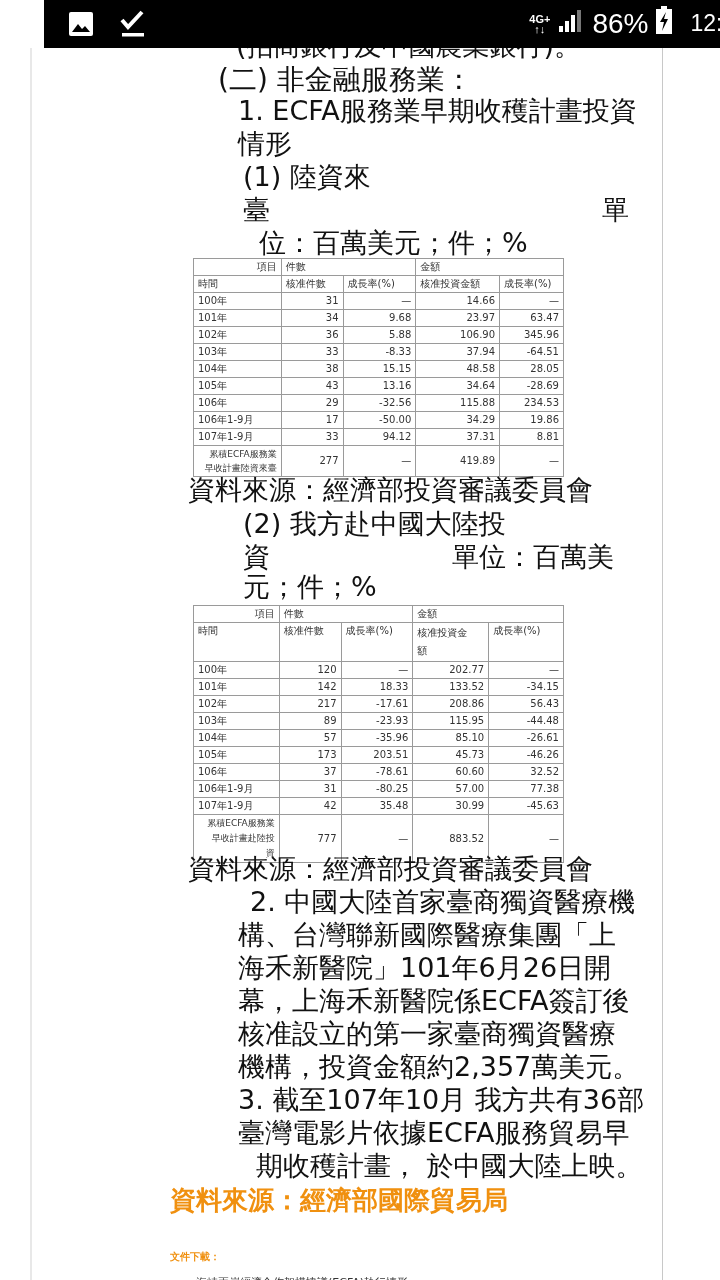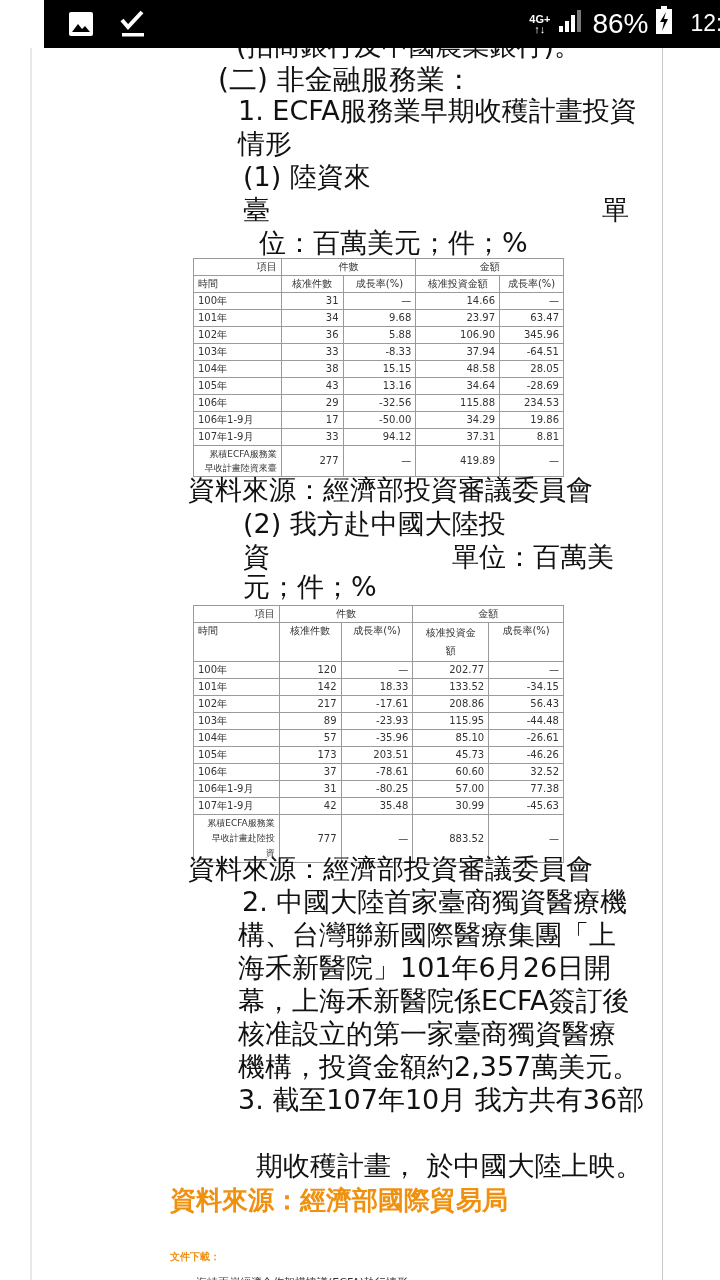--- a/index.html
+++ b/index.html
@@ -28,21 +28,21 @@
   .txt { position: absolute; white-space: nowrap; font-size: 27px; line-height: 32px; color: #111; }
 
   table.data {
     position: absolute; border-collapse: collapse;
     font-size: 10px; color: #333; background: #fff;
   }
   table.data td {
     border: 1px solid #9a9a9a; padding: 1px 4px; height: 14px; line-height: 14px;
   }
   table.data td.num { text-align: right; }
-  table.data td.c { text-align: center; }
+  table.data td.c { text-align: left; }
   table.data td.hdr-item { text-align: right; }
   .orange { color: #f0900f; font-weight: bold; }
 </style>
 </head>
 <body>
 
 <div class="statusbar">
   <div class="sb-left">
     <span>
       <svg width="26" height="26" viewBox="0 0 26 26">
@@ -290,27 +290,28 @@
       <td class="num">777</td>
       <td class="num">—</td>
       <td class="num">883.52</td>
       <td class="num">—</td>
     </tr>
   </tbody>
     </table>
 
   <div class="txt" style="left:188px; top:805px;">資料來源：經濟部投資審議委員會</div>
 
-  <div class="txt" style="left:242px; top:838px;">2. 中國大陸首家臺商獨資醫療機</div>
+  <div class="txt" style="left:250px; top:838px;">2. 中國大陸首家臺商獨資醫療機</div>
   <div class="txt" style="left:238px; top:871px;">構、台灣聯新國際醫療集團「上</div>
   <div class="txt" style="left:238px; top:904px;">海禾新醫院」101年6月26日開</div>
   <div class="txt" style="left:238px; top:937px;">幕，上海禾新醫院係ECFA簽訂後</div>
   <div class="txt" style="left:238px; top:970px;">核准設立的第一家臺商獨資醫療</div>
   <div class="txt" style="left:238px; top:1003px;">機構，投資金額約2,357萬美元。</div>
 
   <div class="txt" style="left:238px; top:1036px;">3. 截至107年10月 我方共有36部</div>
+  <div class="txt" style="left:238px; top:1069px;">臺灣電影片依據ECFA服務貿易早</div>
   <div class="txt" style="left:238px; top:1102px;margin-left:18px;">期收穫計畫， 於中國大陸上映。</div>
 
   <div class="txt orange" style="left:170px; top:1136px; font-size:26px;">資料來源：經濟部國際貿易局</div>
 
   <div class="txt orange" style="left:170px; top:1202px; font-size:10px; line-height:14px;text-align:center;">文件下載：</div>
   <div class="txt" style="left:196px; top:1228px; font-size:11px; line-height:14px; color:#333;">海峽兩岸經濟合作架構協議(ECFA)執行情形</div>
 </div>
 
 </body></html>

